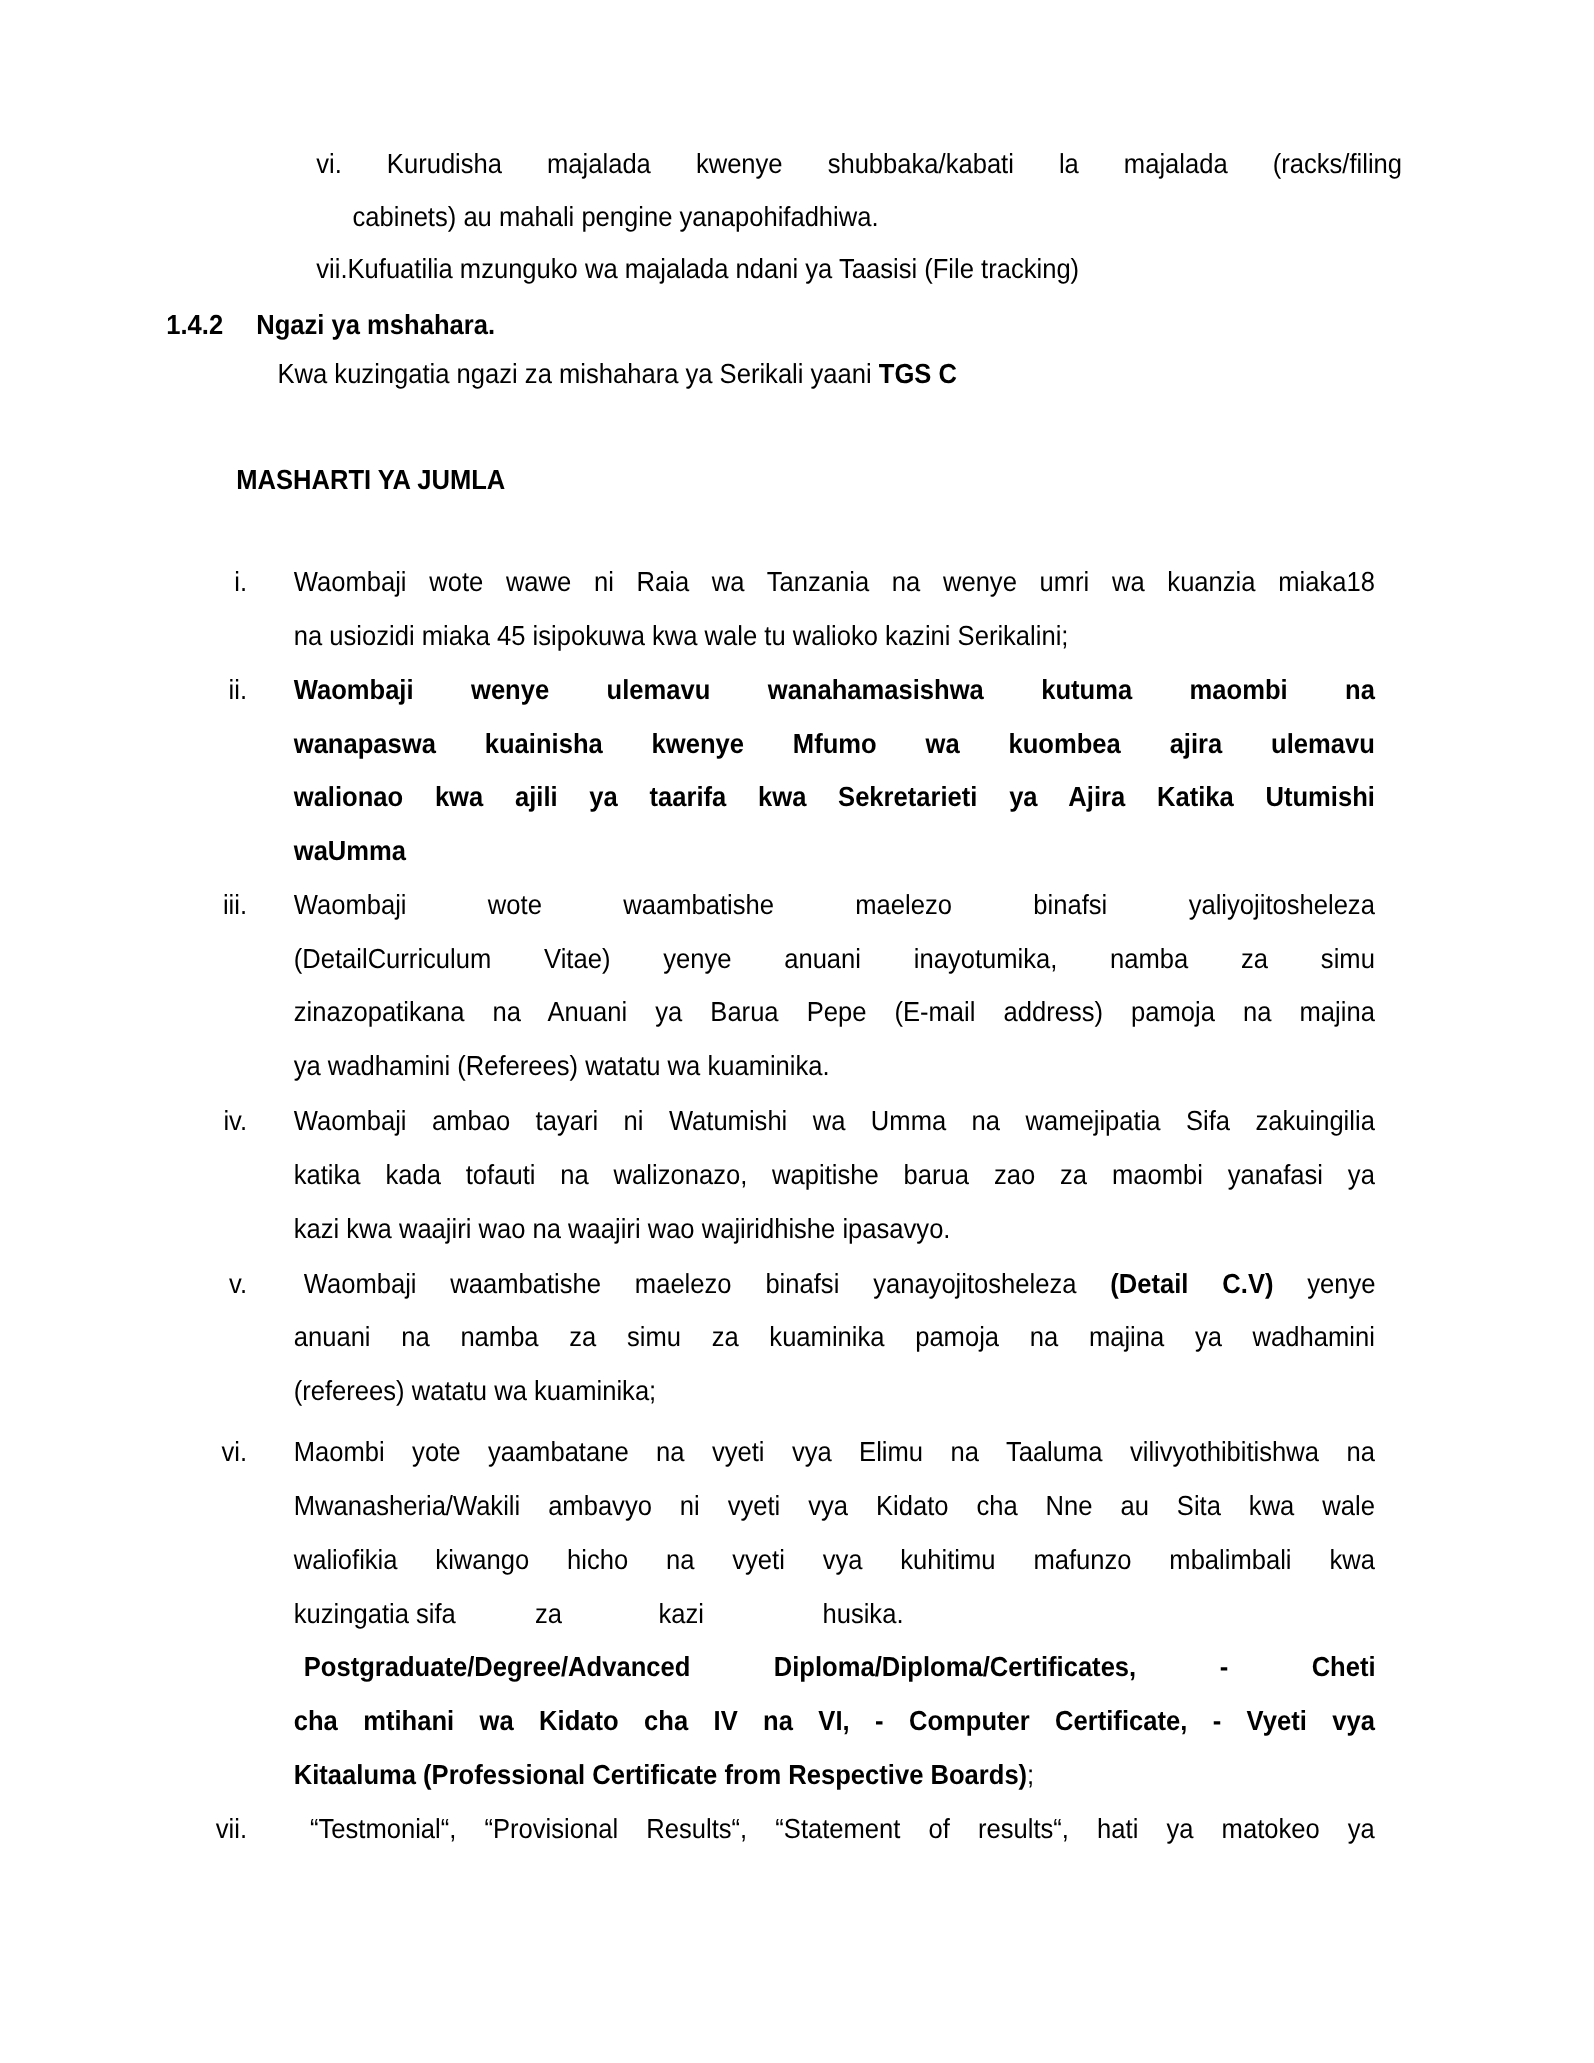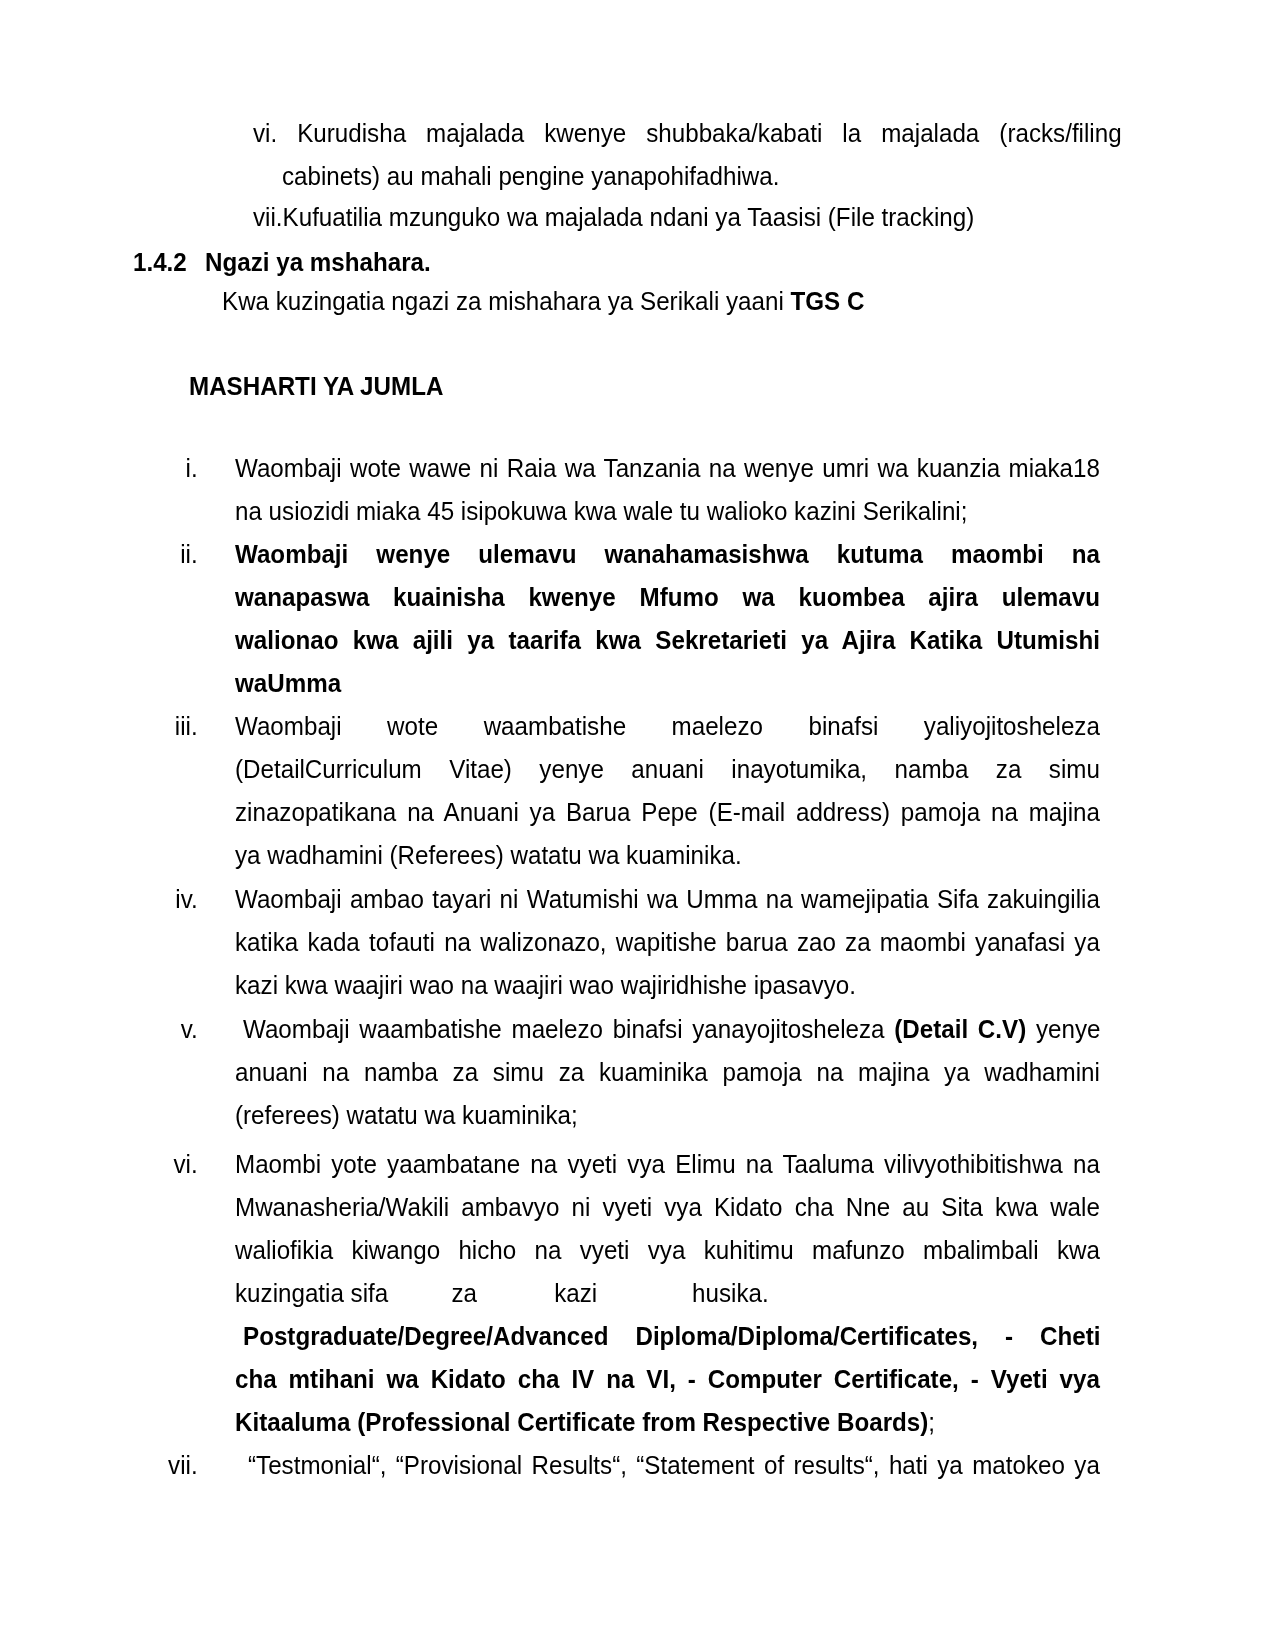--- a/index.html
+++ b/index.html
@@ -7,21 +7,21 @@
     padding: 0;
     background: #ffffff;
   }
   #page {
     position: relative;
     width: 1275px;
     height: 1650px;
     background: #ffffff;
     color: #000000;
     font-family: "Liberation Sans", sans-serif;
-    font-size: 26px;
+    font-size: 22px;
     overflow: hidden;
     border-radius: 21px;
   }
   .line {
     position: absolute;
     line-height: 1.1;
     white-space: nowrap;
     transform: scaleX(0.93);
     transform-origin: 0 0;
   }

